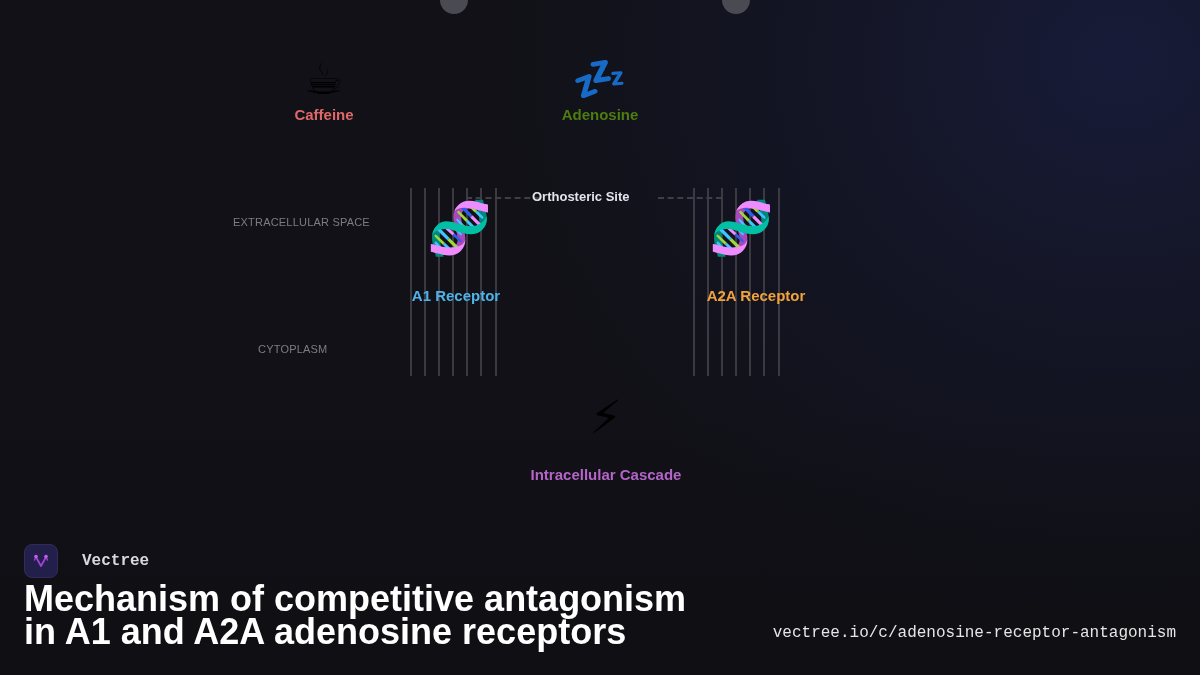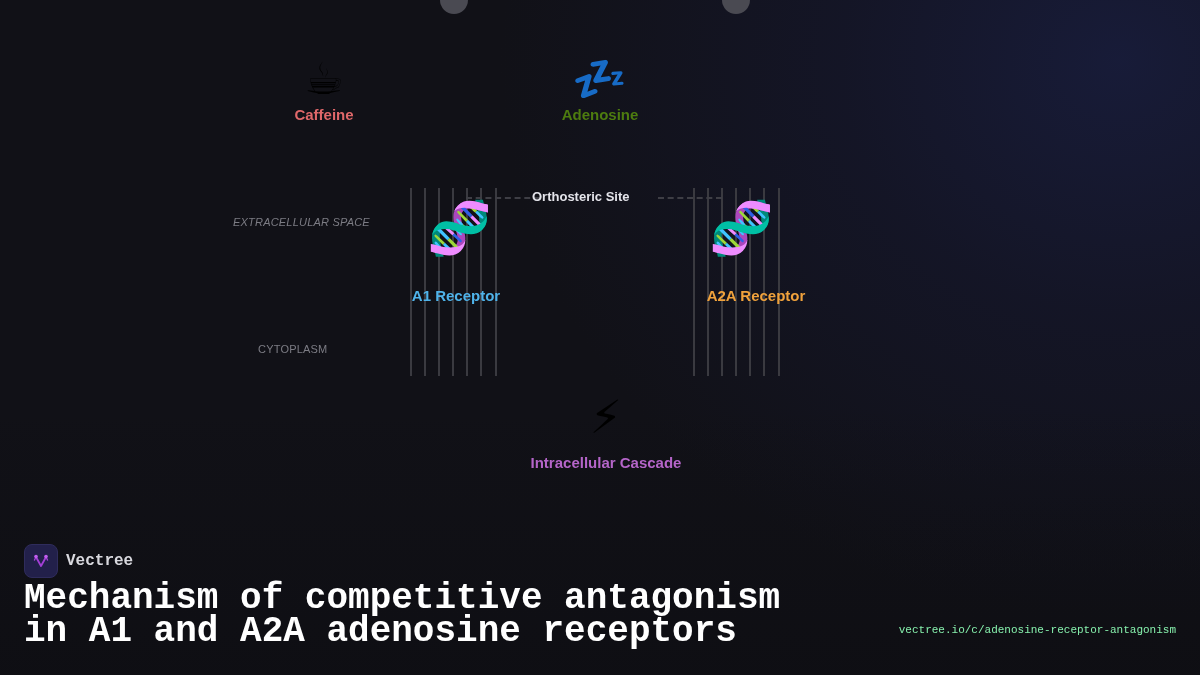--- a/index.html
+++ b/index.html
@@ -41,59 +41,59 @@
   .site-label {
     position: absolute; top: 189px; left: 532px; font-size: 13px; font-weight: bold; color: #e4e4ea;
   }
   .dna {
     position: absolute; font-size: 52px; line-height: 56px; font-family: "DejaVu Sans", sans-serif;
   }
   .receptor-label {
     position: absolute; font-size: 15px; font-weight: bold; white-space: nowrap; transform: translateX(-50%);
   }
   .brand {
-    position: absolute; left: 24px; top: 544px; display: flex; align-items: center; gap: 8px;
+    position: absolute; left: 24px; top: 544px; display: flex; align-items: center; gap: 24px;
   }
   .brand-logo {
     width: 34px; height: 34px; border-radius: 8px; background: #22204a;
     border: 1px solid #2f2c5c; box-sizing: border-box;
     display: flex; align-items: center; justify-content: center;
   }
   .brand-name {
     font-family: "Liberation Mono", monospace; font-weight: bold; font-size: 16px; color: #d8d8de;
   }
   .title {
     position: absolute; left: 24px; top: 582px; margin: 0;
-    font-family: Liberation Mono, monospace; font-weight: bold; font-size: 36px;
+    font-family: Liberation Sans, sans-serif; font-weight: bold; font-size: 36px;
     line-height: 33px; color: #ffffff; white-space: pre;
   }
   .url {
     position: absolute; right: 24px; top: 624px;
-    font-family: "Liberation Mono", monospace; font-size: 11px; color: #86efac;
+    font-family: "Liberation Mono", monospace; font-size: 16px; color: #e5e5e5;
   }
 </style>
 </head>
 <body>
 
 <div class="bg-glow"></div>
 <div class="bg-glow2"></div>
 
 <div class="top-node" style="left:440px;"></div>
 <div class="top-node" style="left:722px;"></div>
 
 <div class="node" style="left:324px; top:54px;text-align:center;">
   <span class="icon">☕</span>
   <span class="label" style="color:#e0686a;">Caffeine</span>
 </div>
 <div class="node" style="left:600px; top:54px;">
   <span class="icon">💤</span>
   <span class="label" style="color:#4d7c0f;">Adenosine</span>
 </div>
 
-<div class="region-label" style="left:233px; top:216px;font-style:italic;">EXTRACELLULAR SPACE</div>
+<div class="region-label" style="left:233px; top:216px;">EXTRACELLULAR SPACE</div>
 <div class="region-label" style="left:233px; top:343px;margin-left:25px;">CYTOPLASM</div>
 
 <div class="membrane" style="left:410px; width:90px;">
   <div class="line" style="left:0px;"></div>
   <div class="line" style="left:14px;"></div>
   <div class="line" style="left:28px;"></div>
   <div class="line" style="left:42px;"></div>
   <div class="line" style="left:56px;"></div>
   <div class="line" style="left:70px;"></div>
   <div class="line" style="left:85px;"></div>
@@ -114,21 +114,21 @@
 <div class="site-label">Orthosteric Site</div>
 
 <div class="dna" style="left:427px; top:200px;">🧬</div>
 <div class="receptor-label" style="left:456px; top:287px; color:#4fb3ea;">A1 Receptor</div>
 
 <div class="dna" style="left:709px; top:200px;">🧬</div>
 <div class="receptor-label" style="left:744px; top:287px; color:#f0a23c;padding-left:24px;">A2A Receptor</div>
 
 <div class="node" style="left:606px; top:388px;">
   <span class="icon" style="font-size:46px; line-height:58px;">⚡</span>
-  <span class="label" style="color:#b565c9; margin-top:8px;">Intracellular Cascade</span>
+  <span class="label" style="color:#b565c9; margin-top:20px;">Intracellular Cascade</span>
 </div>
 
 <div class="brand">
   <div class="brand-logo">
     <svg width="18" height="18" viewBox="0 0 18 18">
       <path d="M4 5 L9 14 L14 5" stroke="#a33fd6" stroke-width="1.8" fill="none" stroke-linecap="round" stroke-linejoin="round"></path>
       <path d="M4 5 L2.5 8 M14 5 L15.5 8" stroke="#a33fd6" stroke-width="1.4" fill="none" stroke-linecap="round"></path>
       <circle cx="4" cy="4.5" r="1.8" fill="#c35ff0"></circle>
       <circle cx="14" cy="4.5" r="1.8" fill="#c35ff0"></circle>
     </svg>

